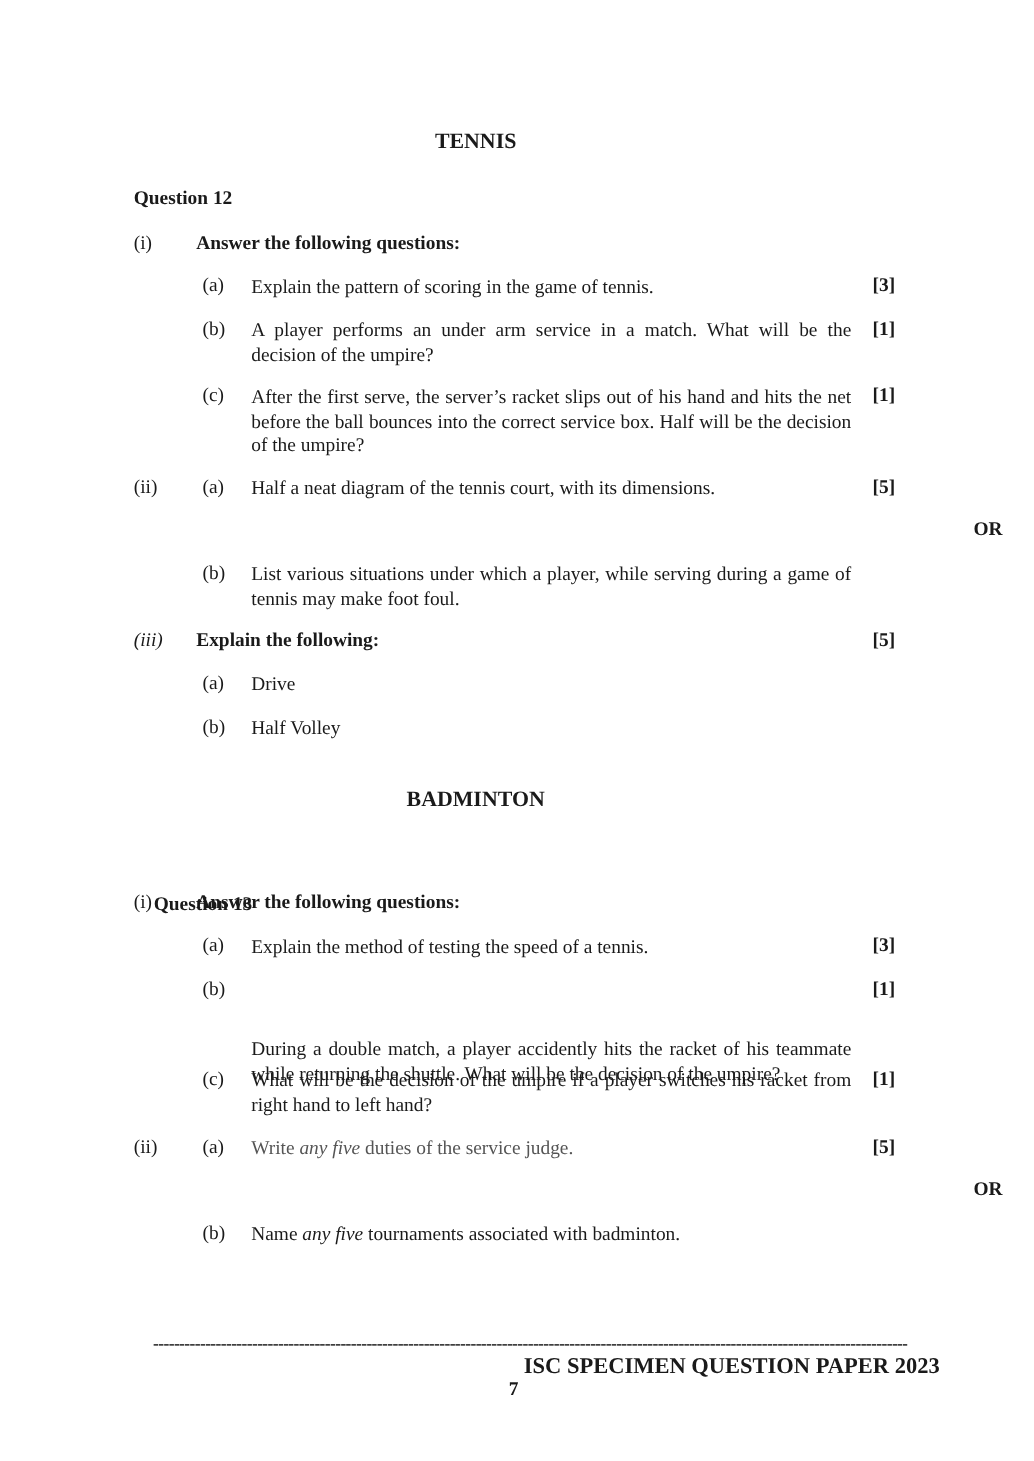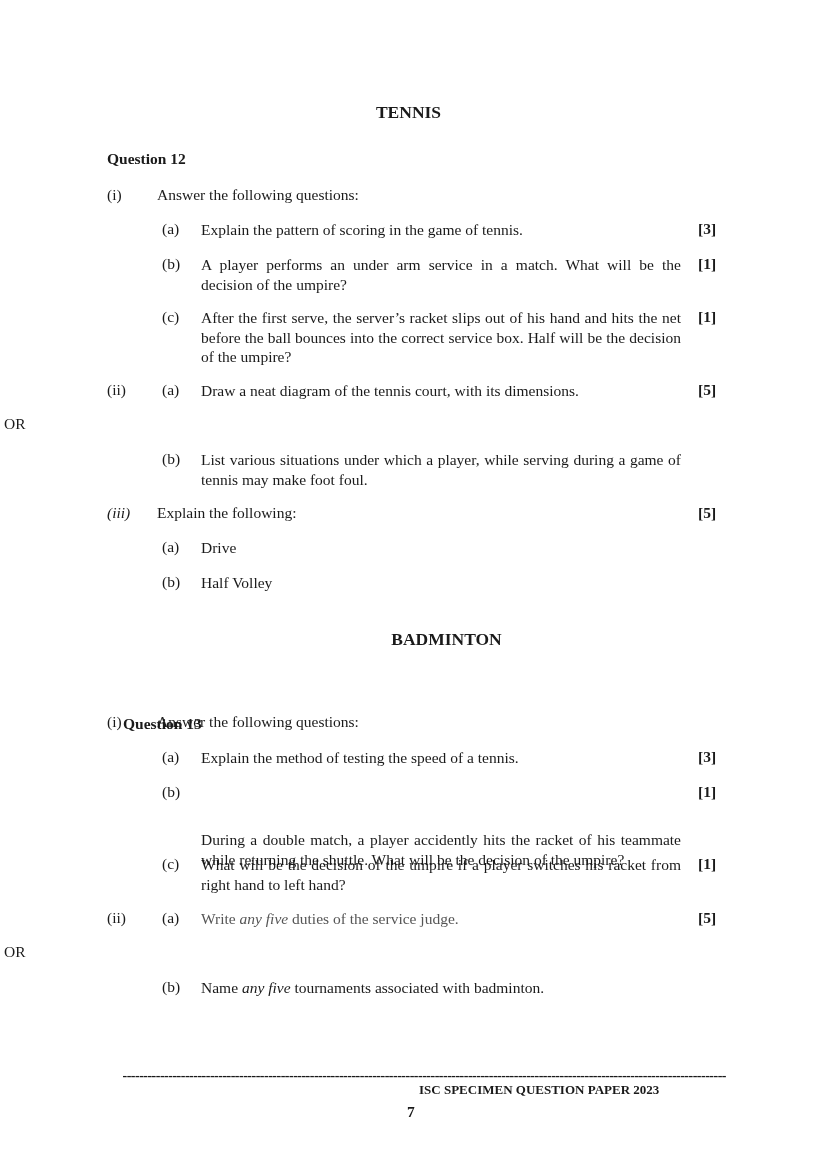--- a/index.html
+++ b/index.html
@@ -1,28 +1,28 @@
 <!DOCTYPE html>
 <html><head>
 <meta charset="utf-8">
 <style>
   html, body { margin:0; padding:0; background:#ffffff; }
   body { width:827px; height:1169px; position:relative; overflow:hidden;
          font-family:"Liberation Serif", serif; color:#1a1a1a; font-size:15.5px; }
   .abs { position:absolute;text-align:right; }
-  .heading { left:0; width:761px; text-align:center; font-weight:bold; font-size:17.5px;margin-left:28px; }
+  .heading { left:0; width:761px; text-align:center; font-weight:bold; font-size:17.5px; }
   .qtitle { left:107px; font-weight:bold; font-size:15.5px; }
   .roman { left:107px; }
   .letter { left:162px; }
   .text { left:201px; width:480px; text-align:justify; line-height:19.5px; }
-  .stem { left:157px; }
+  .stem { left:157px;font-weight:bold; }
   .marks { left:698px; font-weight:bold; }
-  .or { left:4px; width:787px; text-align:left; font-weight:normal; }
+  .or { left:15px; width:787px; text-align:right; font-weight:bold; }
   .dash { left:104px; top:1068px; width:622px; overflow:hidden; white-space:nowrap; font-weight:bold; letter-spacing:-0.5px; font-size:14px; }
-  .footer-title { left:419px; top:1082px; font-weight:bold; font-size:13px; }
+  .footer-title { left:419px; top:1082px; font-weight:bold; font-size:18px; }
   .page-num { left:407px; top:1103px; font-weight:bold; font-size:15.5px; }
   .grey { color:#555; }
 </style>
 </head>
 <body>
 
 <div class="abs heading" style="top:102px;">TENNIS</div>
 <div class="abs qtitle" style="top:150px;">Question 12</div>
 
 <div class="abs roman" style="top:186px;">(i)</div>
@@ -35,39 +35,39 @@
 <div class="abs letter" style="top:255px;">(b)</div>
 <div class="abs text" style="top:255px;">A player performs an under arm service in a match.  What will be the decision of the umpire?</div>
 <div class="abs marks" style="top:255px;">[1]</div>
 
 <div class="abs letter" style="top:308px;">(c)</div>
 <div class="abs text" style="top:308px;">After the first serve, the server’s racket slips out of his hand and hits the net before the ball bounces into the correct service box. Half will be the decision of the umpire?</div>
 <div class="abs marks" style="top:308px;">[1]</div>
 
 <div class="abs roman" style="top:381px;">(ii)</div>
 <div class="abs letter" style="top:381px;">(a)</div>
-<div class="abs text" style="top:381px;">Draw a neat diagram of the tennis court, with its dimensions.</div>
+<div class="abs text" style="top:381px;">Half a neat diagram of the tennis court, with its dimensions.</div>
 <div class="abs marks" style="top:381px;">[5]</div>
 
 <div class="abs or" style="top:415px;">OR</div>
 
 <div class="abs letter" style="top:450px;">(b)</div>
 <div class="abs text" style="top:450px;">List various situations under which a player, while serving during a game of tennis may make foot foul.</div>
 
 <div class="abs roman" style="top:504px;font-style:italic;">(iii)</div>
 <div class="abs stem" style="top:504px;">Explain the following:</div>
 <div class="abs marks" style="top:504px;">[5]</div>
 
 <div class="abs letter" style="top:538px;">(a)</div>
 <div class="abs text" style="top:538px;">Drive</div>
 
 <div class="abs letter" style="top:573px;">(b)</div>
 <div class="abs text" style="top:573px;">Half Volley</div>
 
-<div class="abs heading" style="top:629px;padding-left:38px;">BADMINTON</div>
+<div class="abs heading" style="top:629px;">BADMINTON</div>
 <div class="abs qtitle" style="top:715px;margin-left:16px;">Question 13</div>
 
 <div class="abs roman" style="top:713px;">(i)</div>
 <div class="abs stem" style="top:713px;">Answer the following questions:</div>
 
 <div class="abs letter" style="top:748px;">(a)</div>
 <div class="abs text" style="top:748px;">Explain the method of testing the speed of a tennis.</div>
 <div class="abs marks" style="top:748px;">[3]</div>
 
 <div class="abs letter" style="top:783px;">(b)</div>

